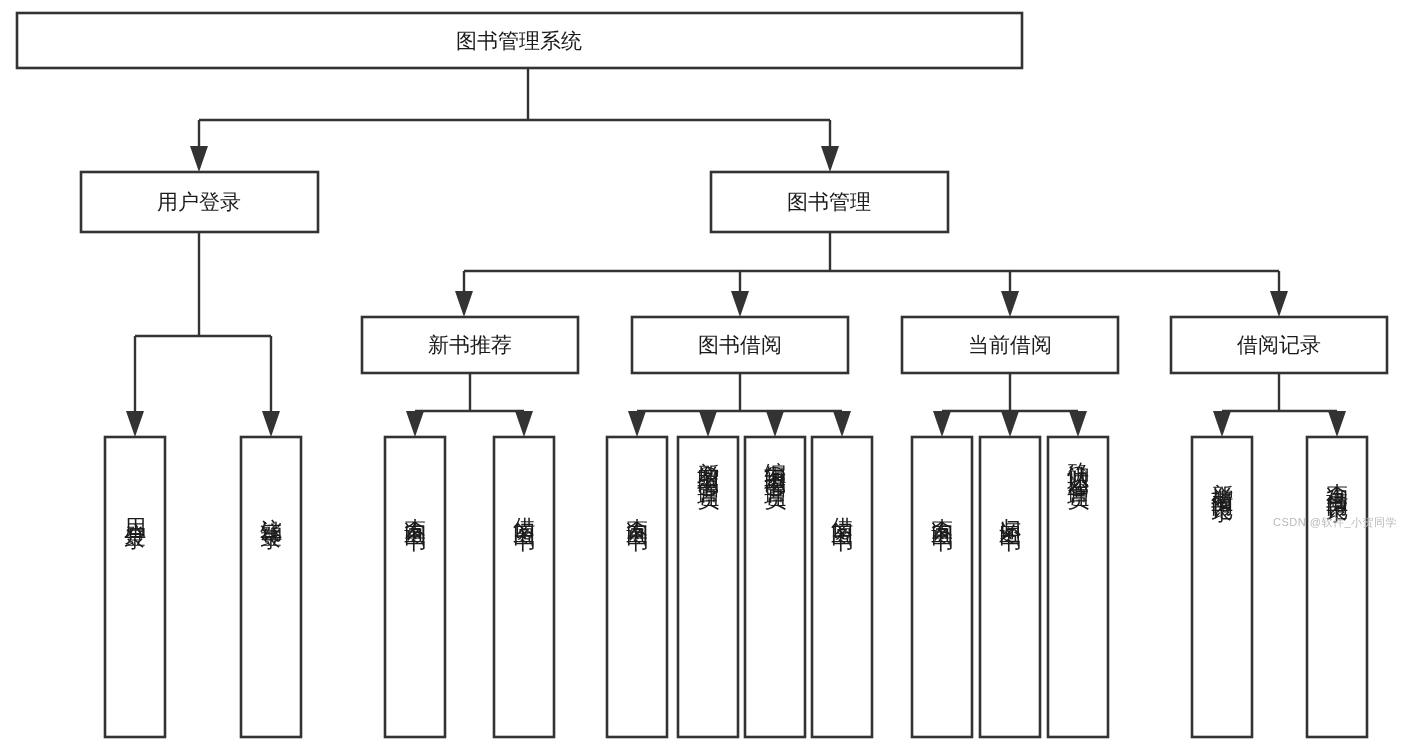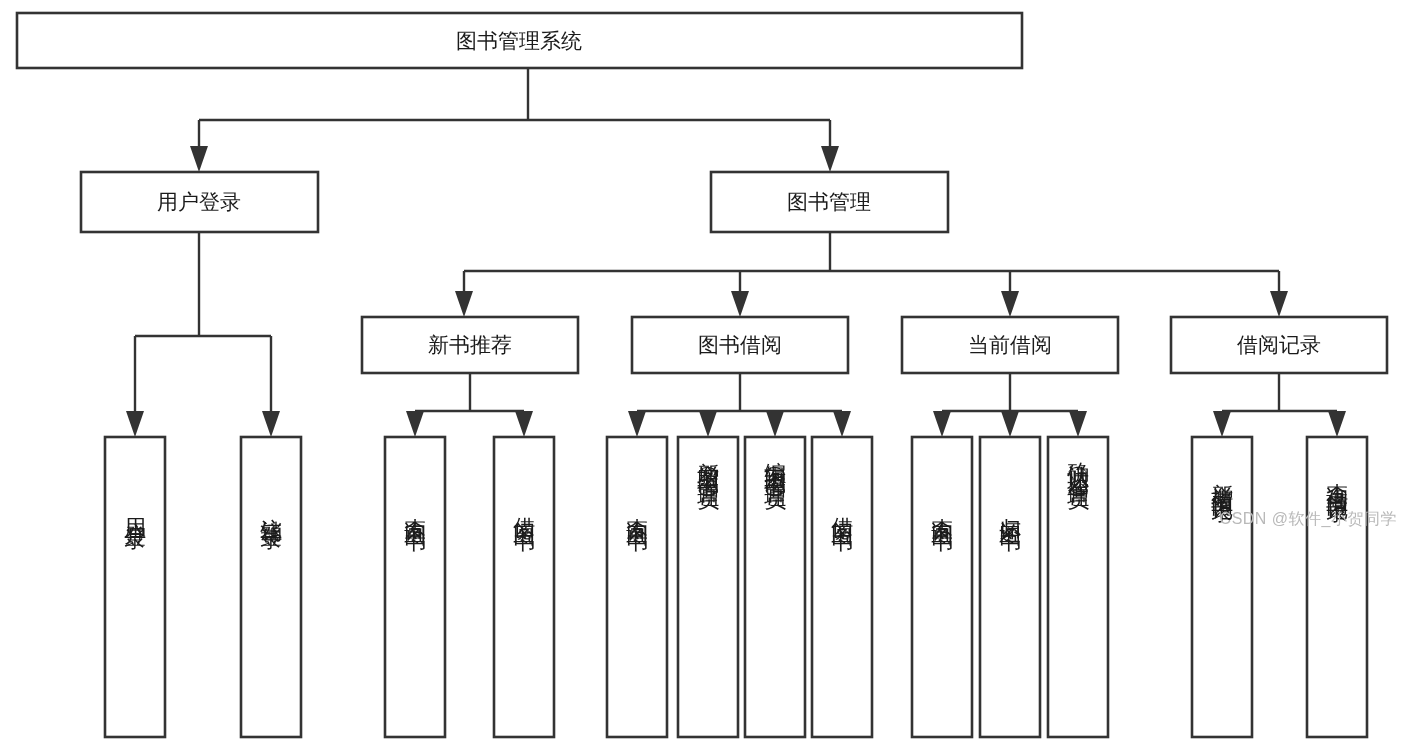--- a/index.html
+++ b/index.html
@@ -71,21 +71,21 @@
     line-height: 1.12;
     color: #1b1b1b;
     letter-spacing: 4px;
     white-space: nowrap;
   }
   .watermark {
     position: absolute;
     right: 8px;
     bottom: 6px;
     font-family: "Liberation Sans", "DejaVu Sans", sans-serif;
-    font-size: 16px;
+    font-size: 11px;
     color: #b9b9b9;
     letter-spacing: 0.5px;
     white-space: nowrap;
     margin-top: 29px;
   }
 </style>
 </head>
 <body>
 
 <div id="diagram-root">

